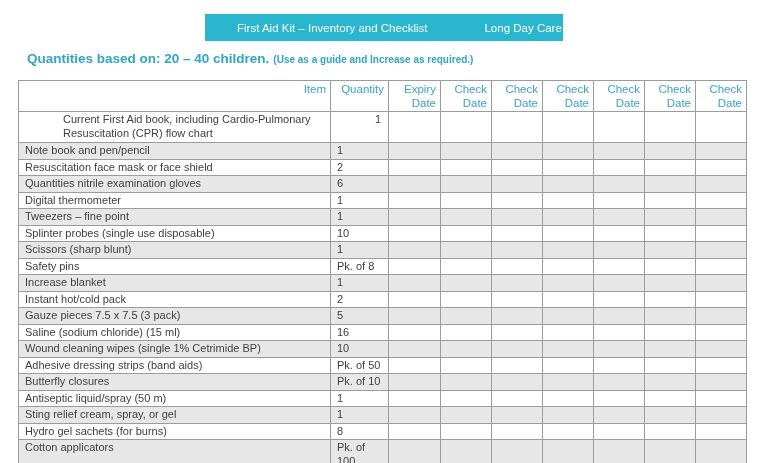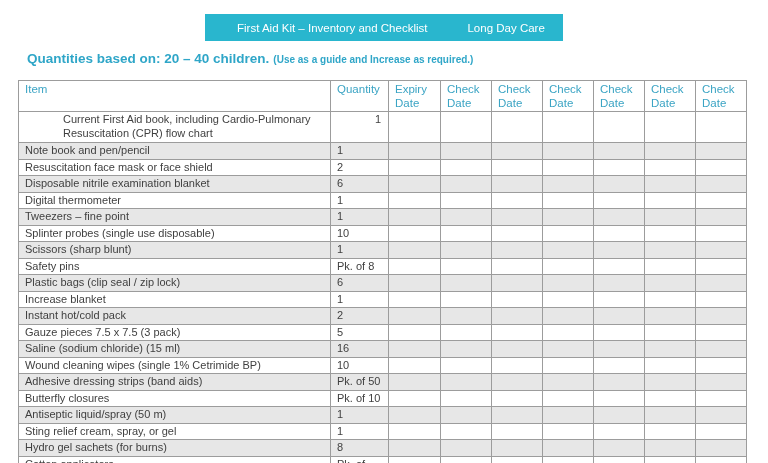--- a/index.html
+++ b/index.html
@@ -27,21 +27,21 @@
     align-items: center;
     box-sizing: border-box;
     padding-left: 32px;
   }
   .title-bar .bar-text {
     color: #ffffff;
     font-size: 11.5px;
     white-space: nowrap;
   }
   .title-bar .bar-right {
-    margin-left: 40px;
+    margin-left: 57px;
   }
   
   .subtitle {
     position: absolute;
     left: 27px;
     top: 49px;
     white-space: nowrap;
     font-weight: bold;
   }
   .subtitle .main {
@@ -75,20 +75,21 @@
     vertical-align: top;
     text-align: left;
     overflow: hidden;
   }
   table.inventory thead th {
     height: 28px;
     font-weight: normal;
     color: #3ba4c4;
     font-size: 11.5px;
     line-height: 14px;
+    text-align: right;
   }
   table.inventory tbody td {
     height: 13px;
     line-height: 13.5px;
   }
   table.inventory tbody tr:first-child td { height: 28px; padding-left: 44px; }
   table.inventory tbody tr:nth-child(even) { background: #e7e7e7; }
 </style>
 </head>
 <body>
@@ -157,21 +158,21 @@
       <td>2</td>
       <td></td>
       <td></td>
       <td></td>
       <td></td>
       <td></td>
       <td></td>
       <td></td>
     </tr>
         <tr>
-      <td>Disposable nitrile examination blanket</td>
+      <td>Quantities nitrile examination gloves</td>
       <td>6</td>
       <td></td>
       <td></td>
       <td></td>
       <td></td>
       <td></td>
       <td></td>
       <td></td>
     </tr>
         <tr>
@@ -223,31 +224,20 @@
       <td>Pk. of 8</td>
       <td></td>
       <td></td>
       <td></td>
       <td></td>
       <td></td>
       <td></td>
       <td></td>
     </tr>
         <tr>
-      <td>Plastic bags (clip seal / zip lock)</td>
-      <td>6</td>
-      <td></td>
-      <td></td>
-      <td></td>
-      <td></td>
-      <td></td>
-      <td></td>
-      <td></td>
-    </tr>
-        <tr>
       <td>Increase blanket</td>
       <td>1</td>
       <td></td>
       <td></td>
       <td></td>
       <td></td>
       <td></td>
       <td></td>
       <td></td>
     </tr>

